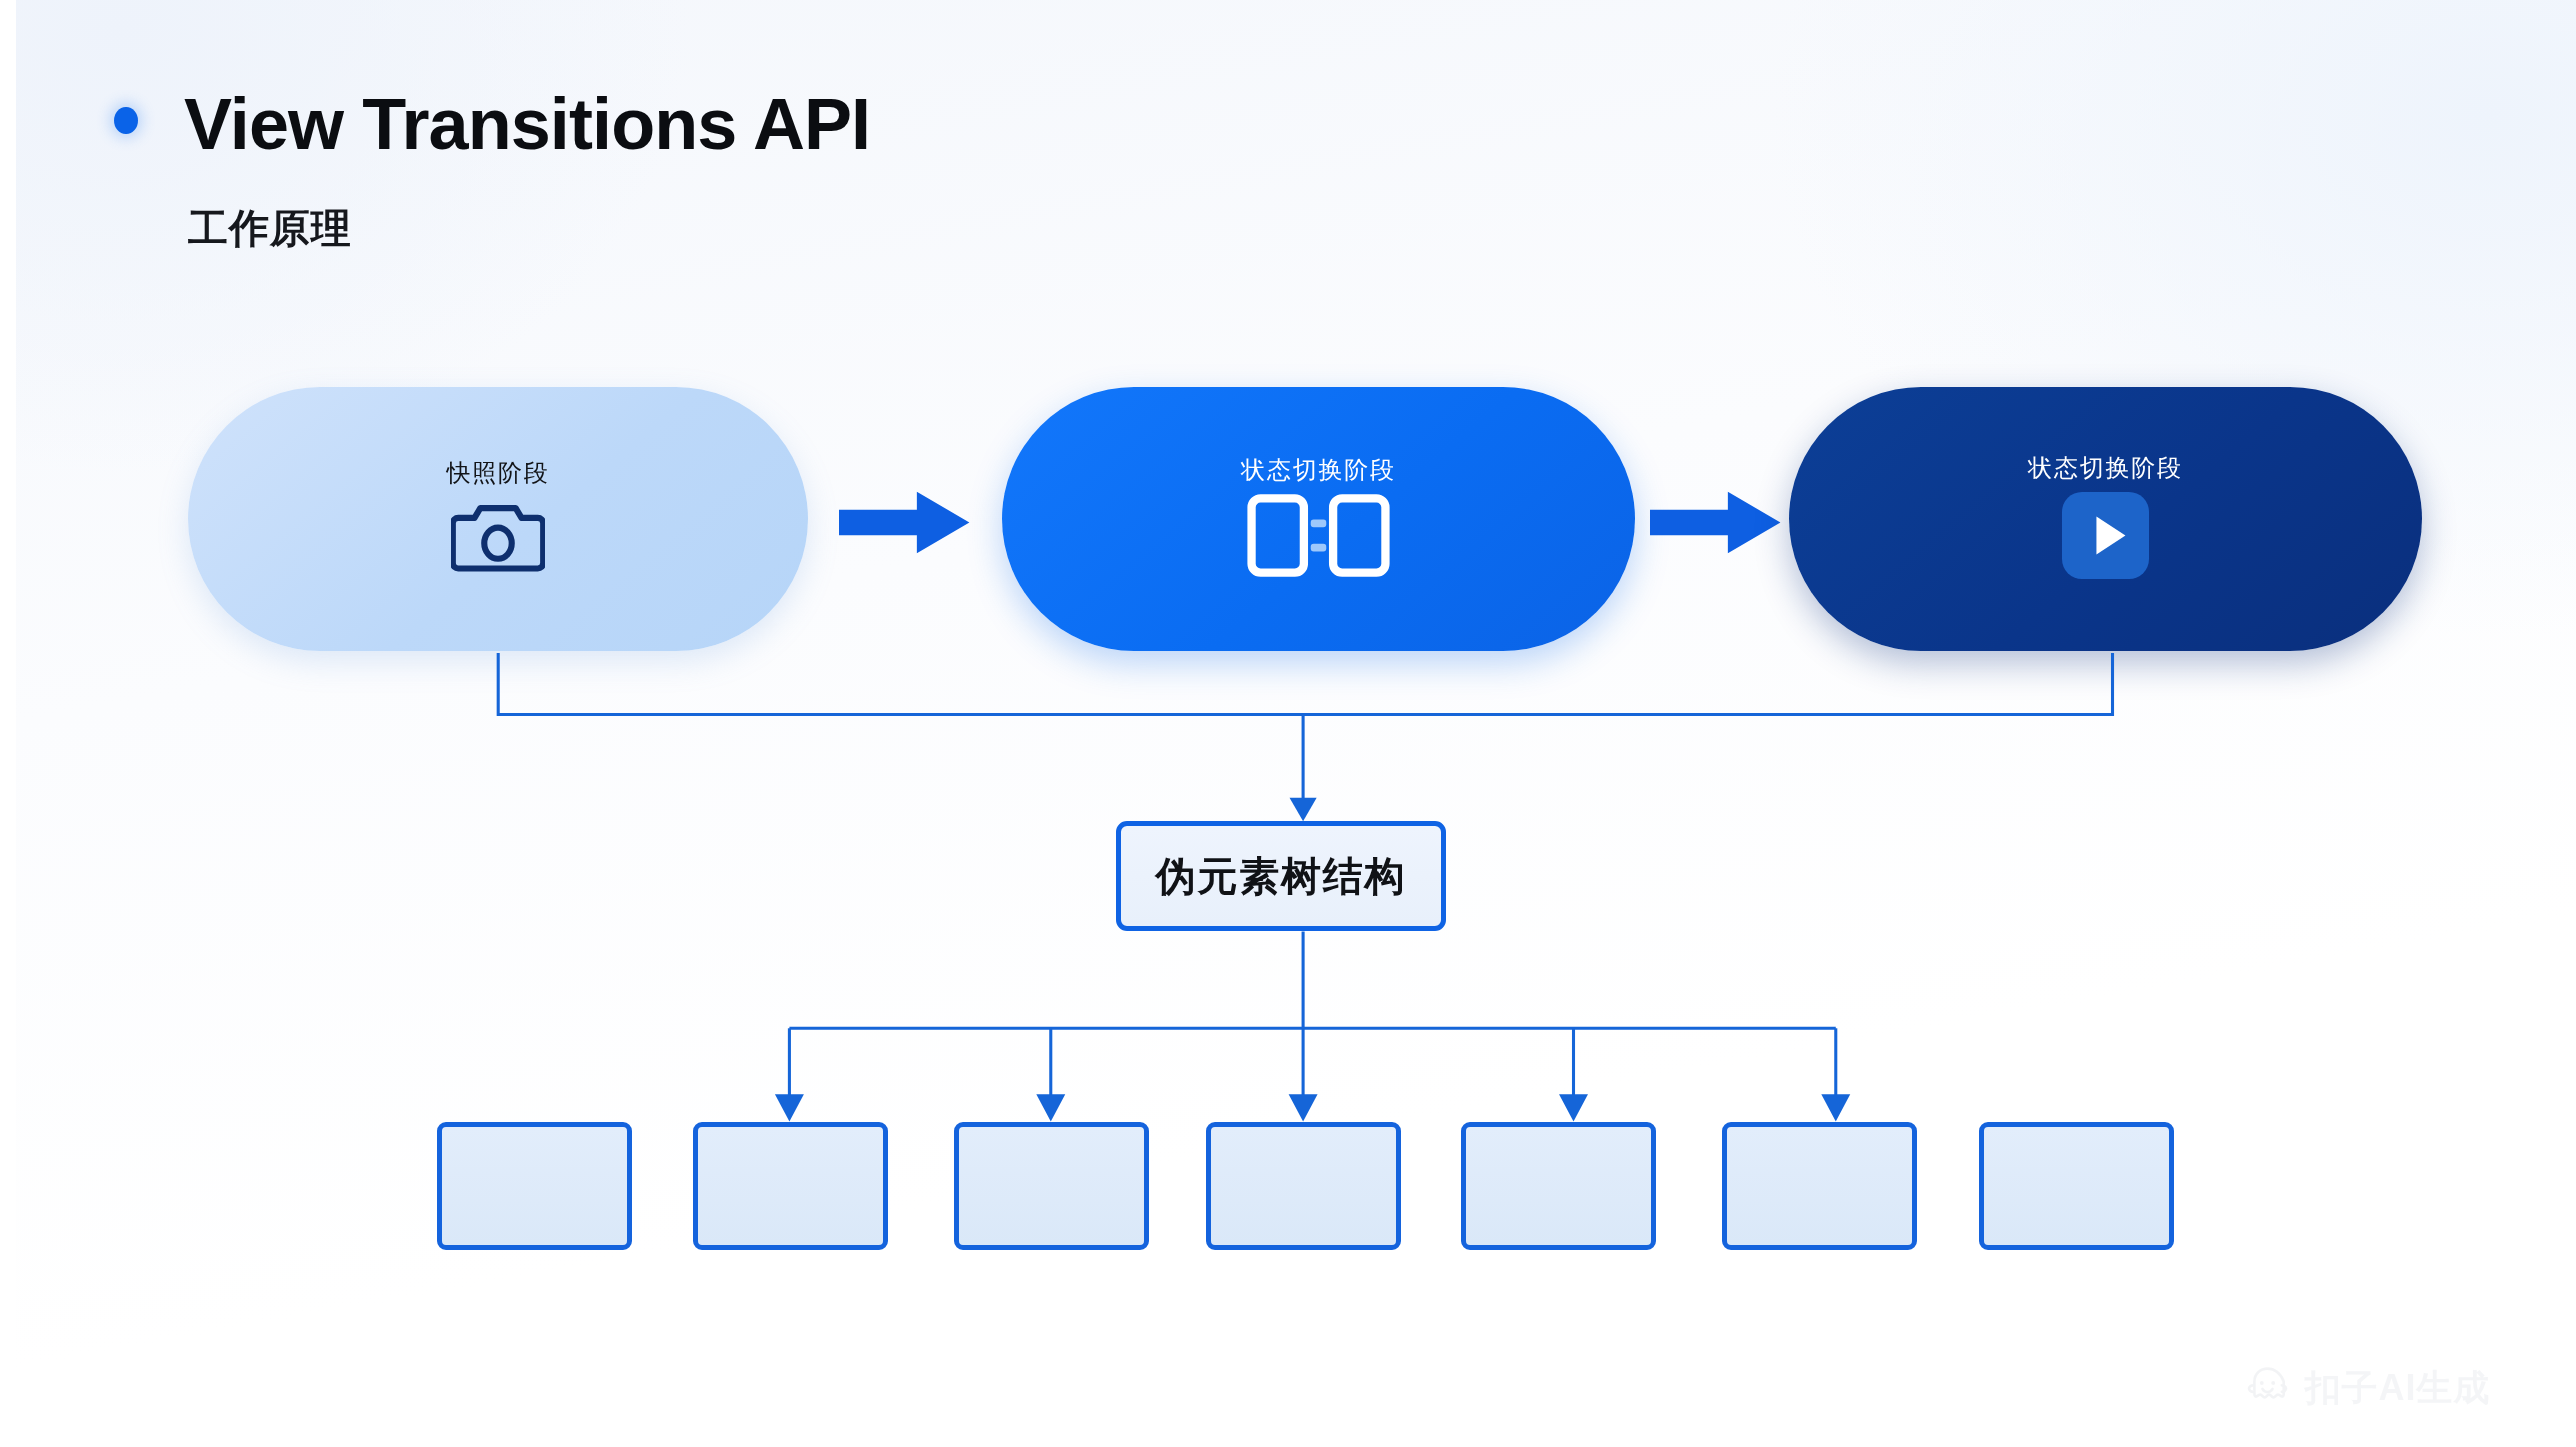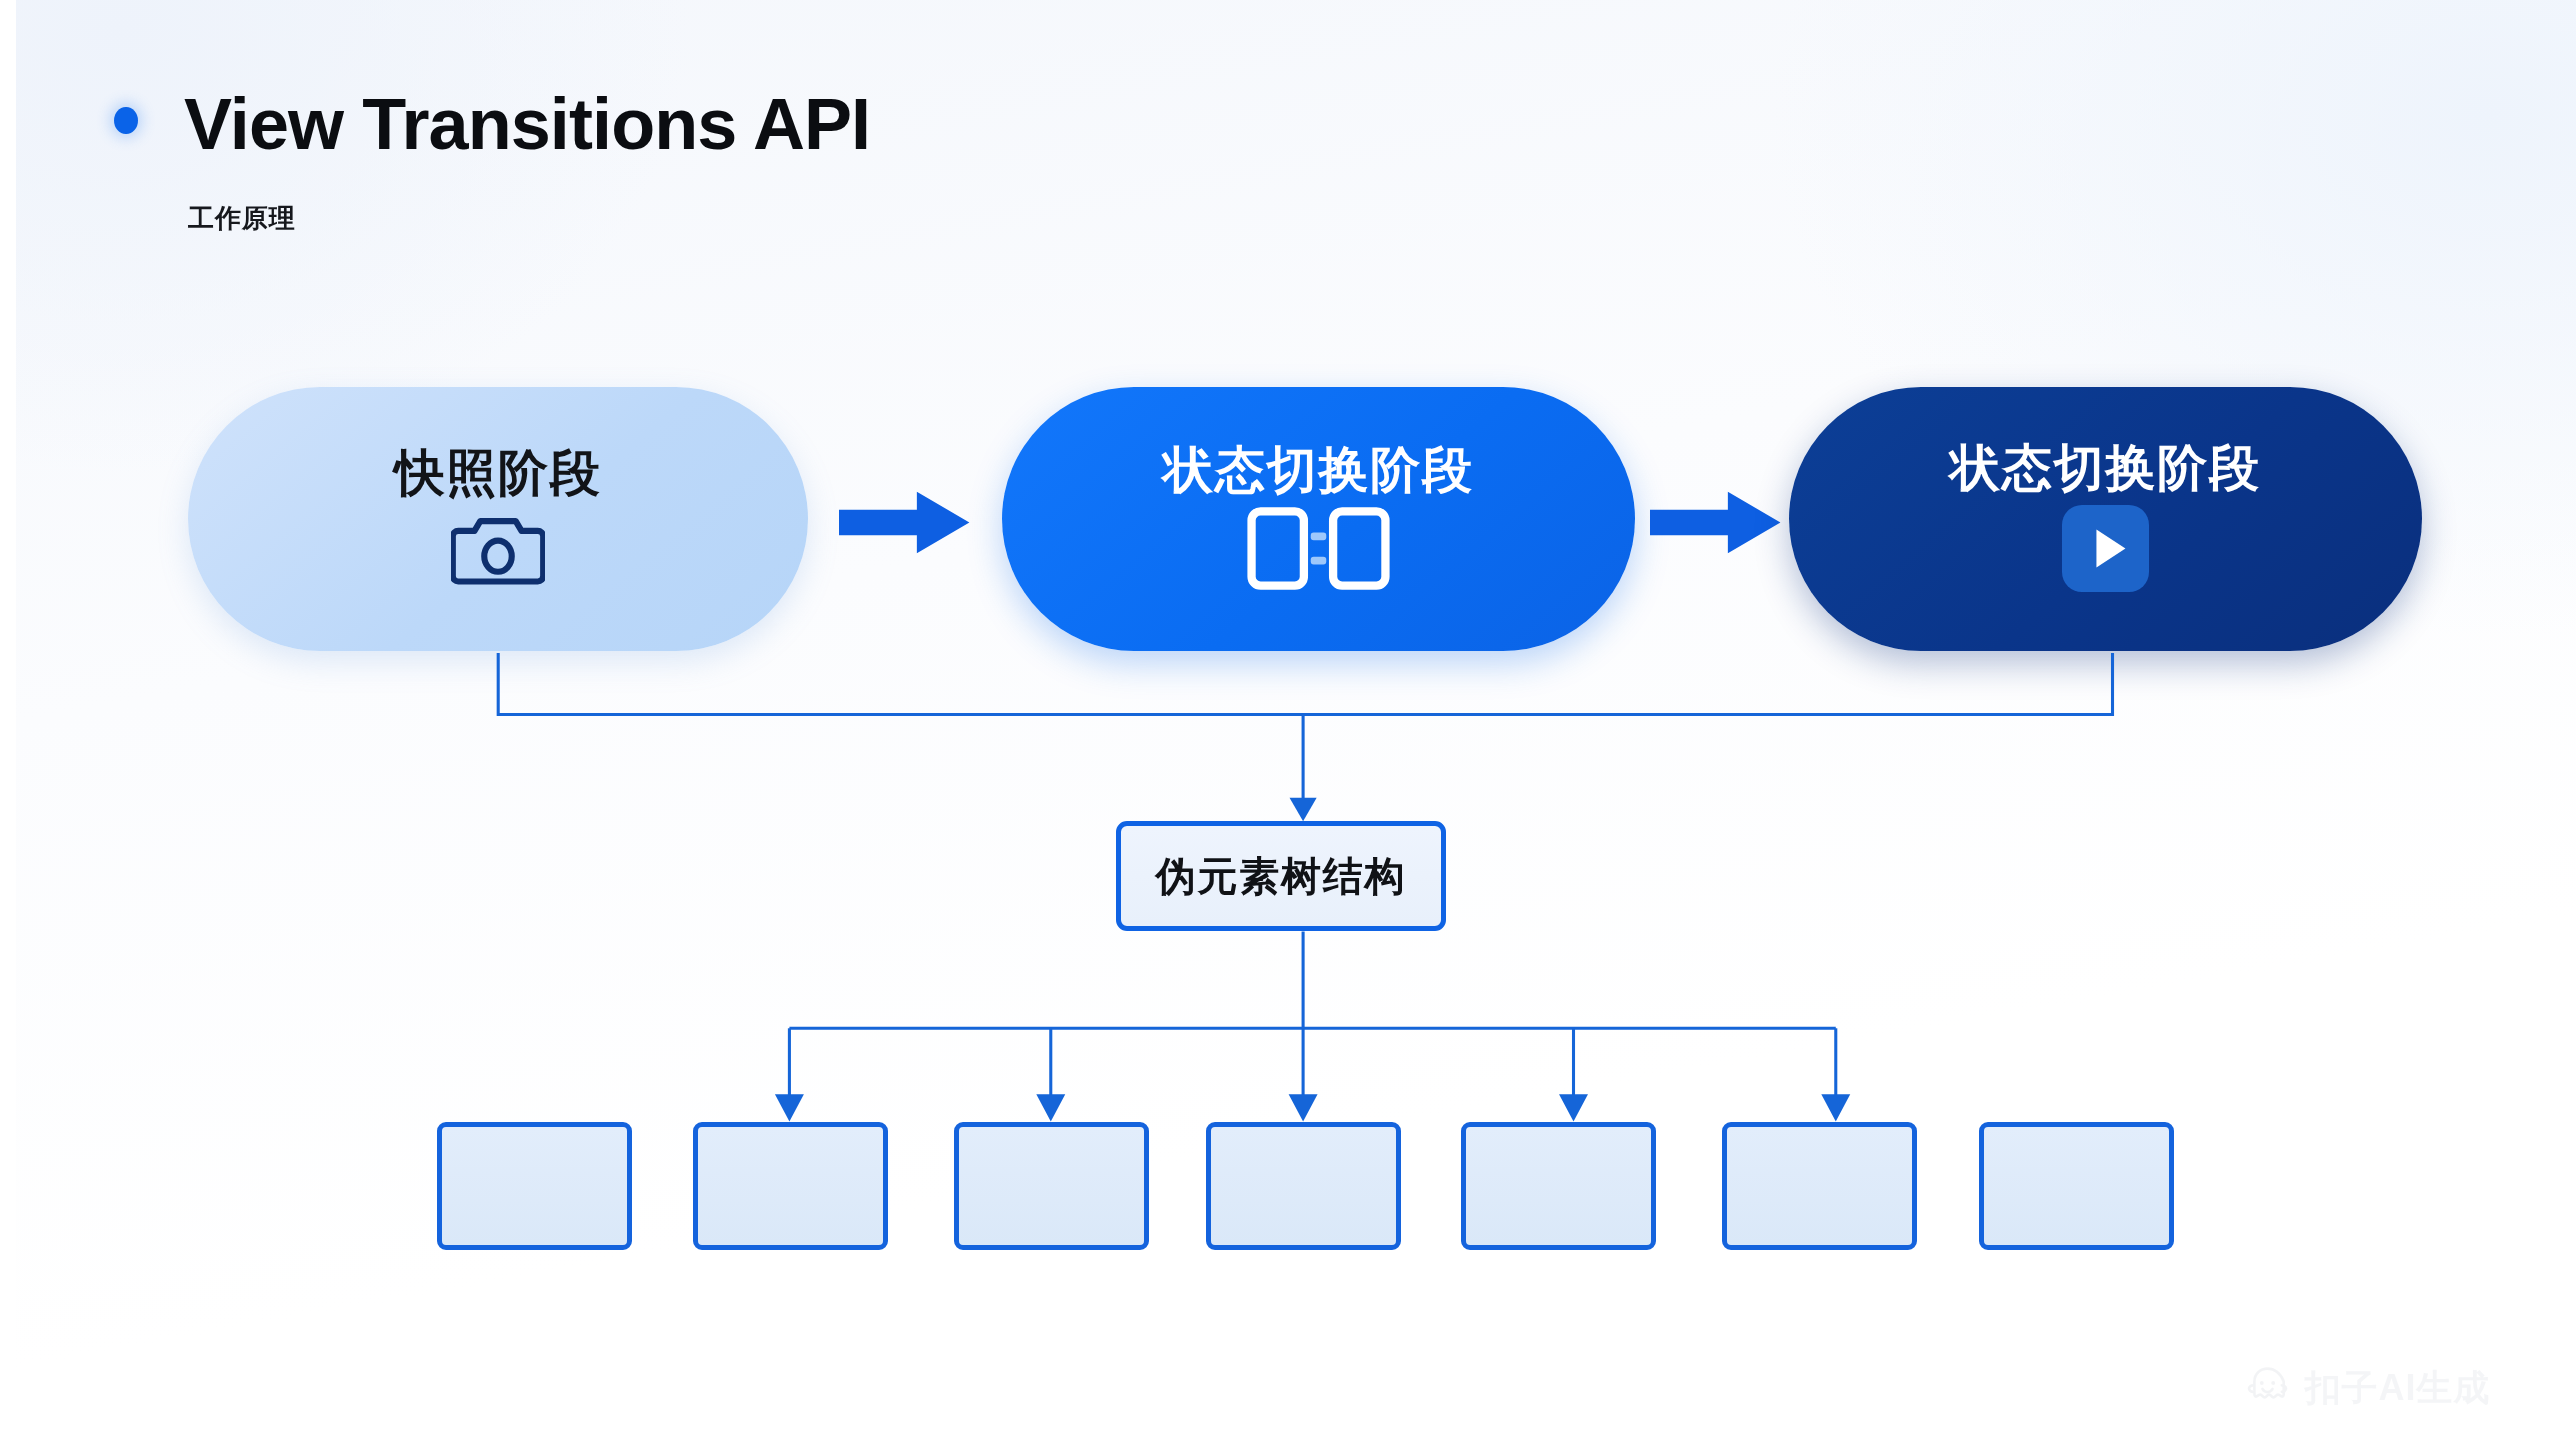--- a/index.html
+++ b/index.html
@@ -39,42 +39,42 @@
     font-weight: 700;
     letter-spacing: -0.9px;
     color: #0b0d11;
     line-height: 1.05;
     white-space: nowrap;
   }
   .hdr-sub {
     position: absolute;
     left: 172px;
     top: 201px;
-    font-size: 26px;
+    font-size: 40px;
     font-weight: 700;
     color: #16181d;
     letter-spacing: 0.9px;
     white-space: nowrap;
   }
 
   
   .pill {
     position: absolute;
     top: 387px;
     height: 264px;
     border-radius: 132px;
     display: flex;
     flex-direction: column;
     align-items: center;
     justify-content: center;
     gap: 12.7px;
   }
   .pill-label {
-    font-size: 50px;
-    font-weight: 700;
+    font-size: 24px;
+    font-weight: 400;
     letter-spacing: 1.8px;
     line-height: 1;
   }
   #pill-1 {
     left: 172px;
     width: 620px;
     background: linear-gradient(140deg, #cfe2fb 0%, #bcd8f9 55%, #b6d5f8 100%);
     box-shadow: 0 11px 31px rgba(120,165,225,0.22);
   }
   #pill-1 .pill-label { color: #121418; }

